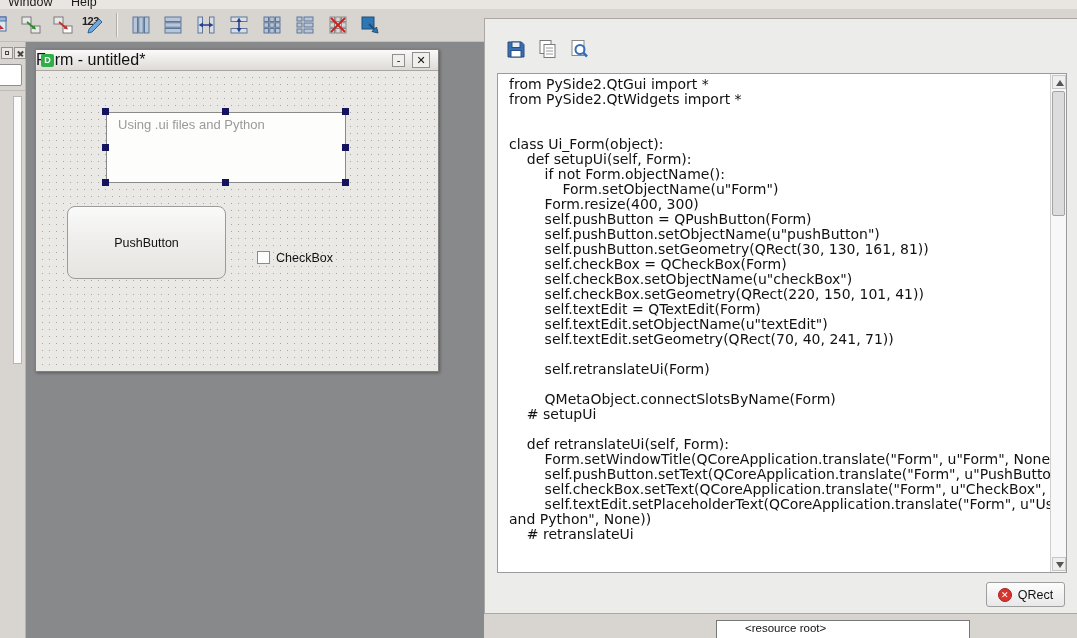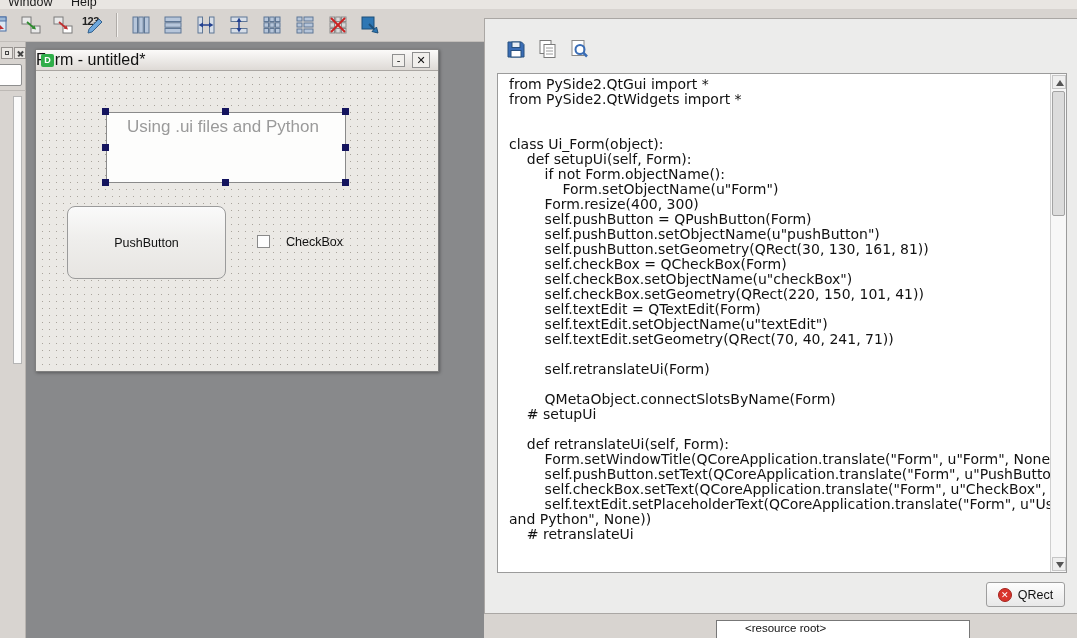--- a/index.html
+++ b/index.html
@@ -37,29 +37,29 @@
   .form-titlebar{position:relative;height:21px;background:linear-gradient(#fbfaf9,#dedad6);border-bottom:1px solid #a9a5a1}
   .form-icon{position:absolute;left:5px;top:4px;width:13px;height:13px;background:#2fae49;color:#fff;font-size:9px;font-weight:bold;text-align:center;line-height:13px;border-radius:2px}
   .form-title{display:block;text-align:left;font-size:16px;line-height:20px;color:#111}
   .btn-min{position:absolute;right:33px;top:4px;width:13px;height:13px;border:1px solid #8f8f8f;background:#f1efec;font-size:11px;line-height:10px;text-align:center}
   .btn-close{position:absolute;right:8px;top:2px;width:18px;height:16px;border:1px solid #8f8f8f;background:#f1efec;font-weight:bold;font-size:11px;line-height:14px;text-align:center}
   .form-body{position:relative;height:300px;
     background-image:radial-gradient(circle,#a9a49c 0.8px,transparent 1px);
     background-size:7px 7px;background-position:3px 3px}
 
   .textedit{position:absolute;left:70px;top:41px;width:240px;height:71px;background:#fdfdfc;border:1px solid #8a8a8a}
-  .placeholder{display:block;padding:4px 20px;color:#9a9a9a;font-size:17px}
+  .placeholder{display:block;padding:4px 11px;color:#9a9a9a;font-size:13px}
   .handle{position:absolute;width:7px;height:7px;background:#14145e}
   .h1{left:66px;top:37px}.h2{left:186px;top:37px}.h3{left:306px;top:37px}
   .h4{left:66px;top:73px}.h5{left:306px;top:73px}
   .h6{left:66px;top:108px}.h7{left:186px;top:108px}.h8{left:306px;top:108px}
 
   .pushbutton{position:absolute;left:31px;top:135px;width:159px;height:73px;border:1px solid #9b9b9b;border-radius:8px;
     background:linear-gradient(#fafafa,#efeeec 45%,#e7e5e2);font-size:12.5px;display:flex;align-items:center;justify-content:center}
-  .checkbox{position:absolute;left:221px;top:164px;display:flex;align-items:flex-start;gap:16px;font-size:12.5px}
+  .checkbox{position:absolute;left:221px;top:180px;display:flex;align-items:flex-start;gap:6px;font-size:12.5px}
   .cb-box{width:13px;height:13px;border:1px solid #8a8a8a;background:#fdfdfd}
 
   
   .code-dialog{position:absolute;left:484px;top:18px;width:593px;height:596px;background:#ececeb;border:1px solid #aaa7a4;border-right:none}
   .dlg-btn{position:absolute;top:17px;width:26px;height:26px;display:flex;align-items:center;justify-content:center}
   .code-area{position:absolute;left:12px;top:54px;width:570px;height:500px;background:#fff;border:1px solid #9b9b9b;overflow:hidden}
   .code-area pre{position:absolute;left:11px;top:3px;right:18px;
     font-family:"DejaVu Sans","Liberation Sans",sans-serif;font-size:14px;line-height:15px;color:#111;white-space:pre}
   .vscroll{position:absolute;right:0;top:0;bottom:0;width:16px;background:#f7f7f7;border-left:1px solid #cfcfcf}
   .sb-btn{position:absolute;left:1px;width:14px;height:14px;border:1px solid #c6c6c6;background:#efefef}

